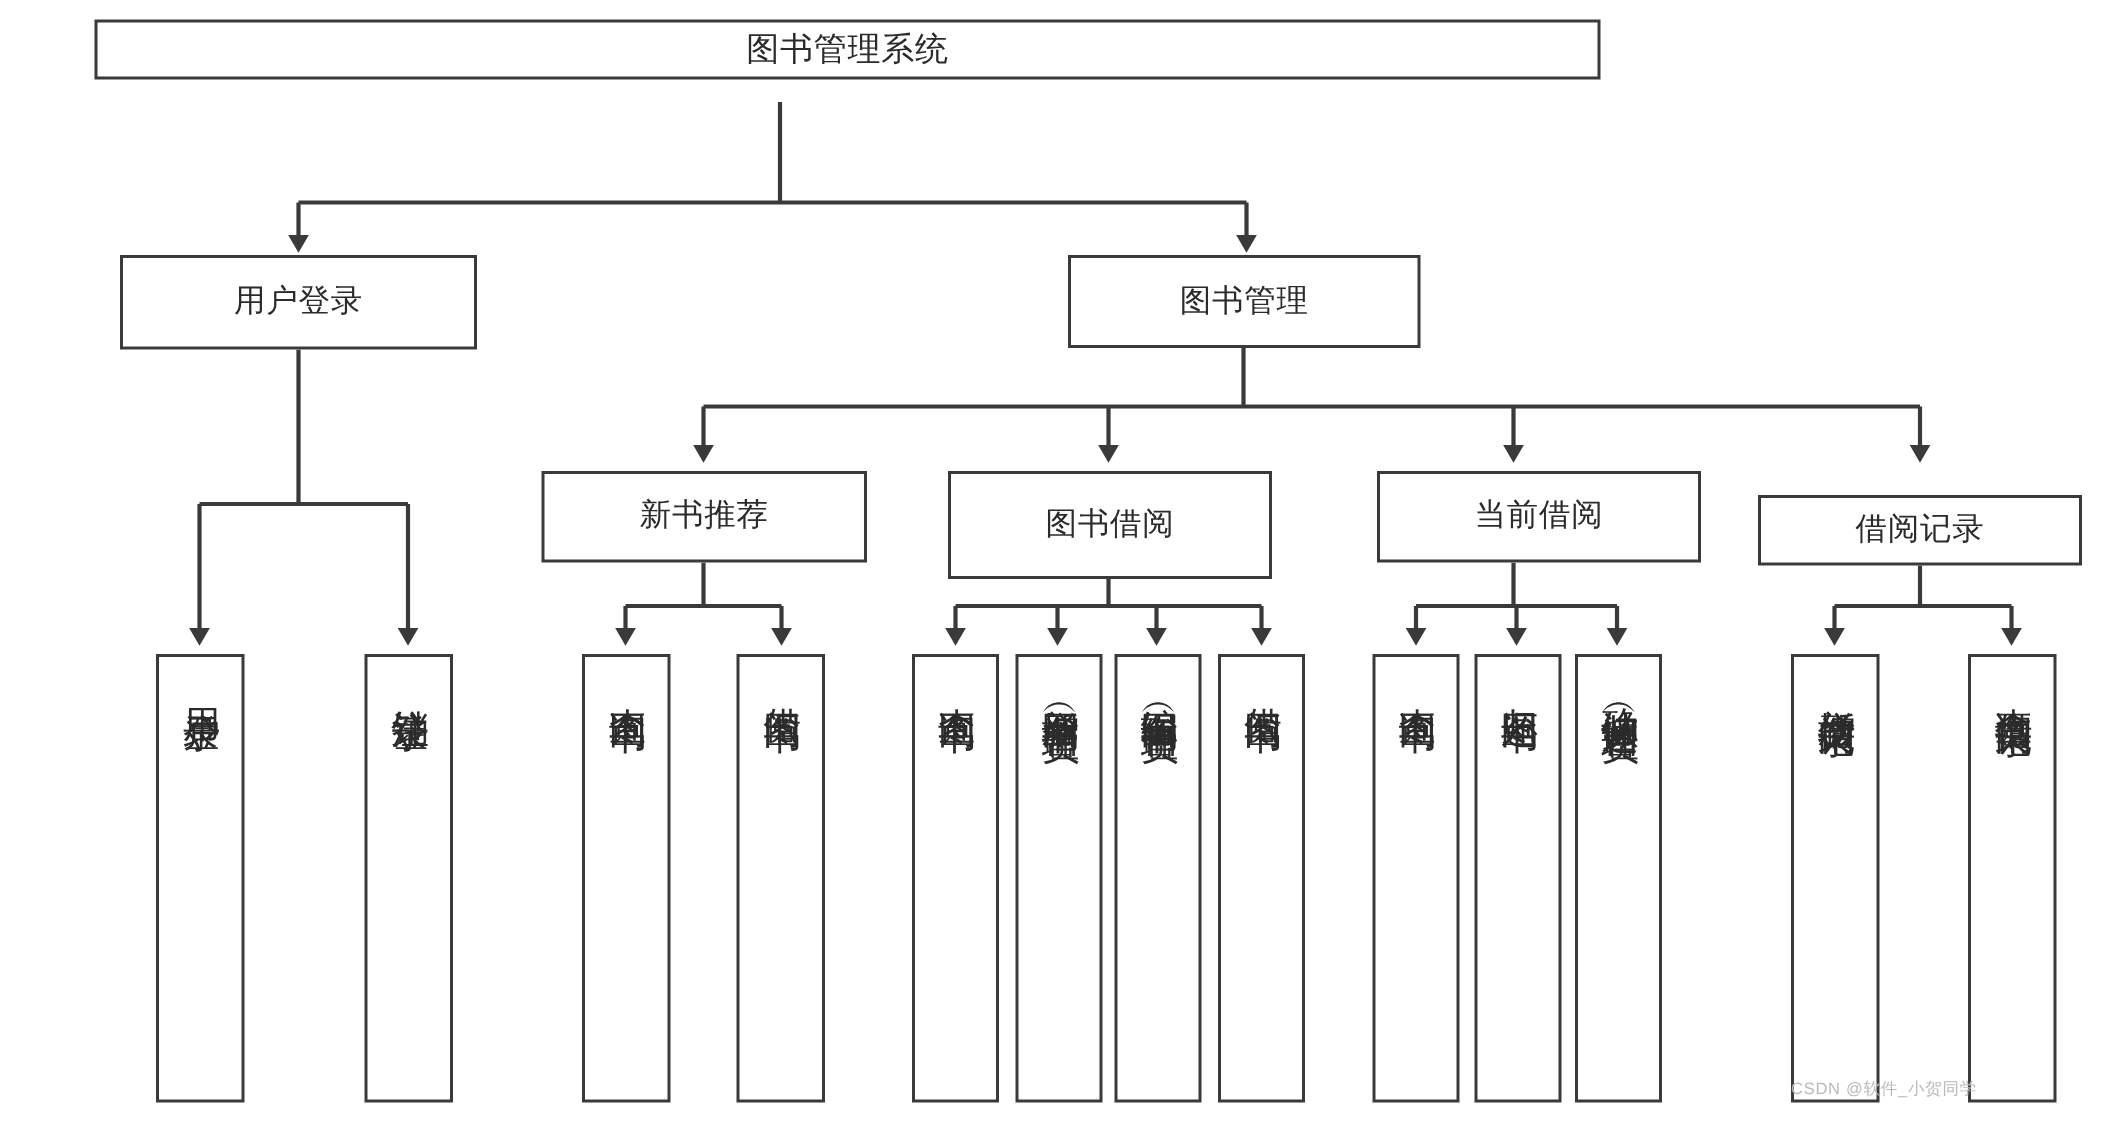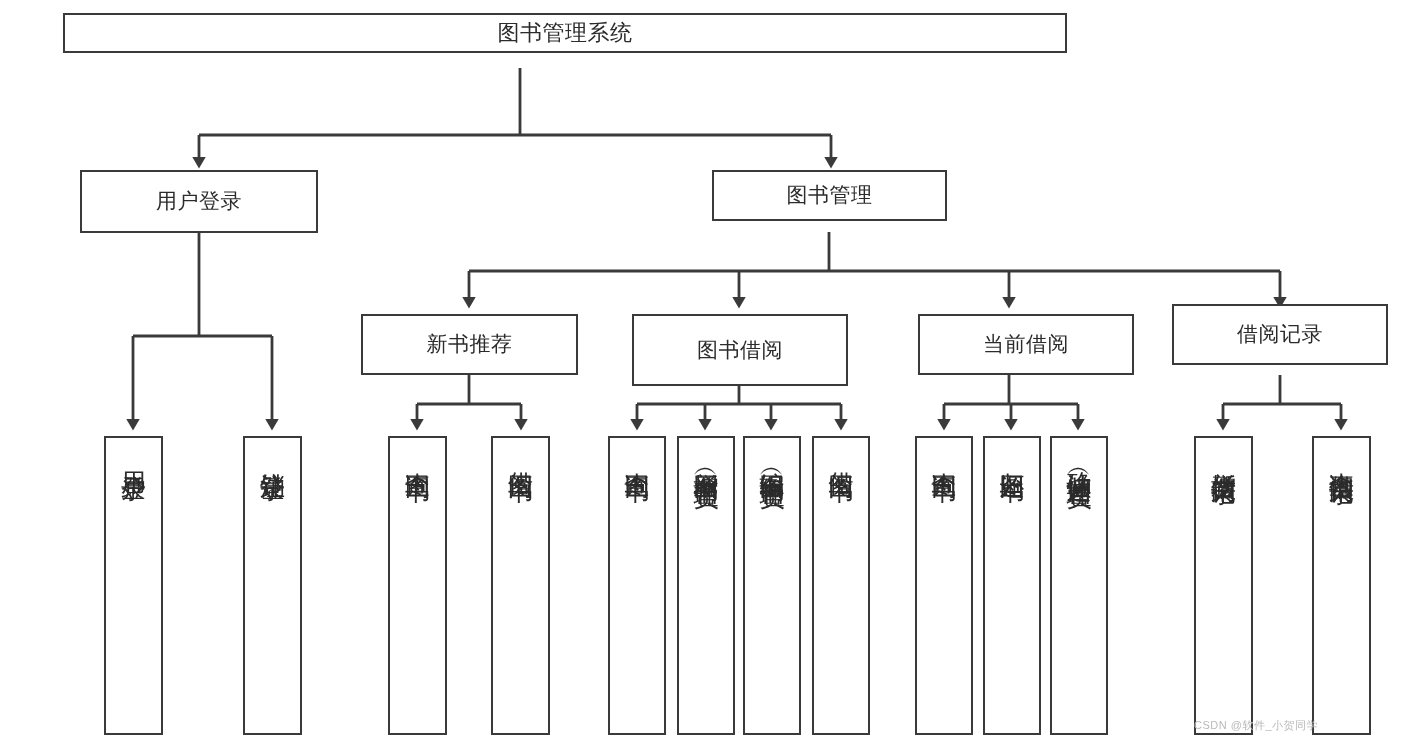--- a/index.html
+++ b/index.html
@@ -126,34 +126,34 @@
     </g>
   </svg>
 
   <div class="node horiz root" style="left:31px; top:13px; width:1004px; height:40px;margin-left:32px;">
     <span class="lbl">图书管理系统</span>
   </div>
 
   <div class="node horiz" style="left:80px; top:170px; width:238px; height:63px;">
     <span class="lbl">用户登录</span>
   </div>
-  <div class="node horiz" style="left:712px; top:170px; width:235px; height:51px;">
+  <div class="node horiz" style="left:712px; top:170px; width:235px; height:62px;">
     <span class="lbl">图书管理</span>
   </div>
 
   <div class="node horiz" style="left:361px; top:314px; width:217px; height:61px;">
     <span class="lbl">新书推荐</span>
   </div>
   <div class="node horiz" style="left:632px; top:314px; width:216px; height:72px;">
     <span class="lbl">图书借阅</span>
   </div>
   <div class="node horiz" style="left:918px; top:314px; width:216px; height:61px;">
     <span class="lbl">当前借阅</span>
   </div>
-  <div class="node horiz" style="left:1172px; top:304px; width:216px; height:61px;">
+  <div class="node horiz" style="left:1172px; top:330px; width:216px; height:47px;">
     <span class="lbl">借阅记录</span>
   </div>
 
   <div class="node vert" style="left:104px; top:436px; width:59px; height:299px;">
     <span class="lbl">用户登录</span>
   </div>
   <div class="node vert" style="left:243px; top:436px; width:59px; height:299px;">
     <span class="lbl">注销登录</span>
   </div>
 

